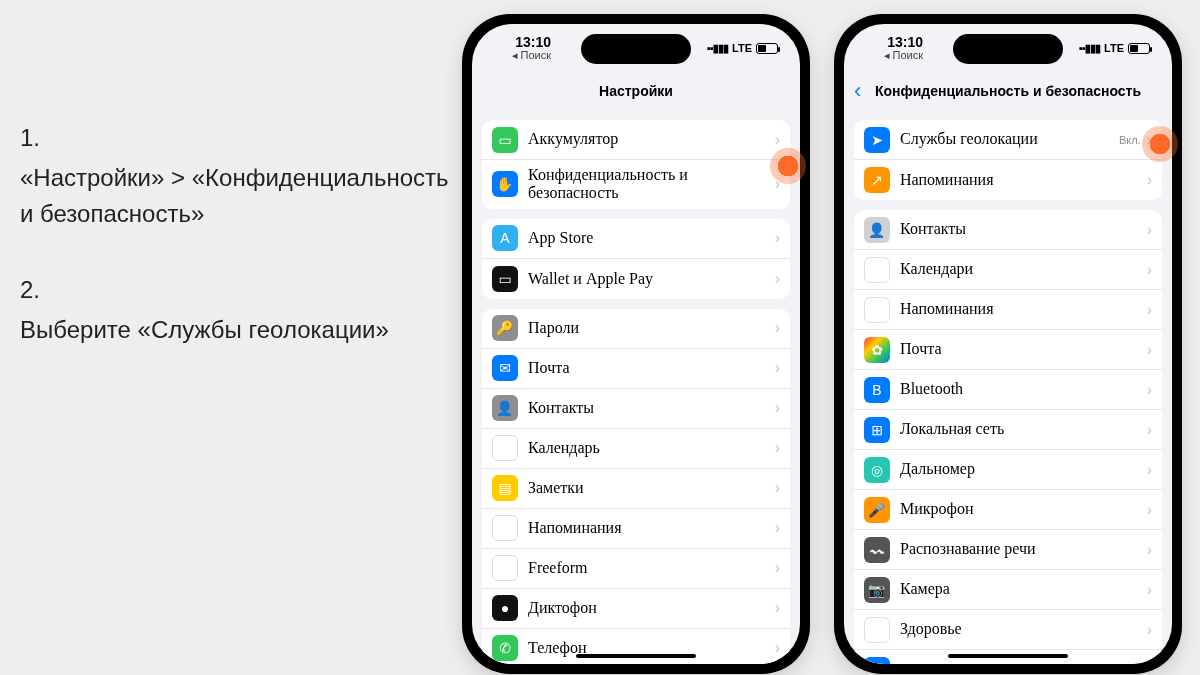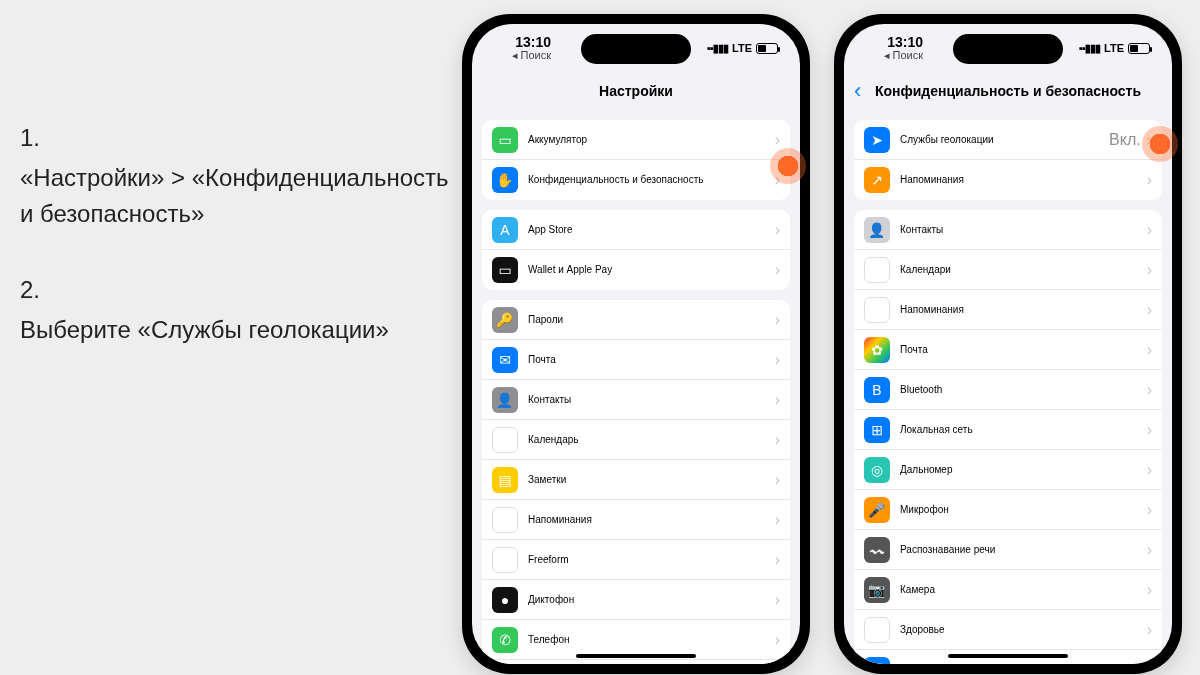--- a/index.html
+++ b/index.html
@@ -110,22 +110,22 @@
     border-bottom:1px solid #e5e5ea;
     position:relative;
   }
   .row:last-child { border-bottom:none; }
   .row .icon {
     width:26px; height:26px; border-radius:6px;
     margin-right:10px; flex-shrink:0;
     display:flex; align-items:center; justify-content:center;
     font-size:14px; color:#fff;
   }
-  .row .label { flex:1; font-size:10px; color:#000; line-height:1.15;}
-  .row .value { font-size:16px; color:#8e8e93; margin-right:6px;margin-left:8px;}
+  .row .label { flex:1; font-size:16px; color:#000; line-height:1.15;font-family:Liberation Serif, serif;}
+  .row .value { font-size:11px; color:#8e8e93; margin-right:6px;margin-left:8px;}
   .row .chev { color:#c7c7cc; font-size:16px;}
   .home-indicator {
     position:absolute; bottom:6px; left:50%; transform:translateX(-50%);
     width:120px; height:4px; background:#000; border-radius:3px; z-index:30;
   }
   .highlight-dot {
     position:absolute; width:36px; height:36px; border-radius:50%;
     background: radial-gradient(circle, #ff6a2a 0%, #ff6a2a 40%, rgba(255,106,42,.35) 41%, rgba(255,106,42,.35) 100%);
     z-index:50; pointer-events:none;
   }

